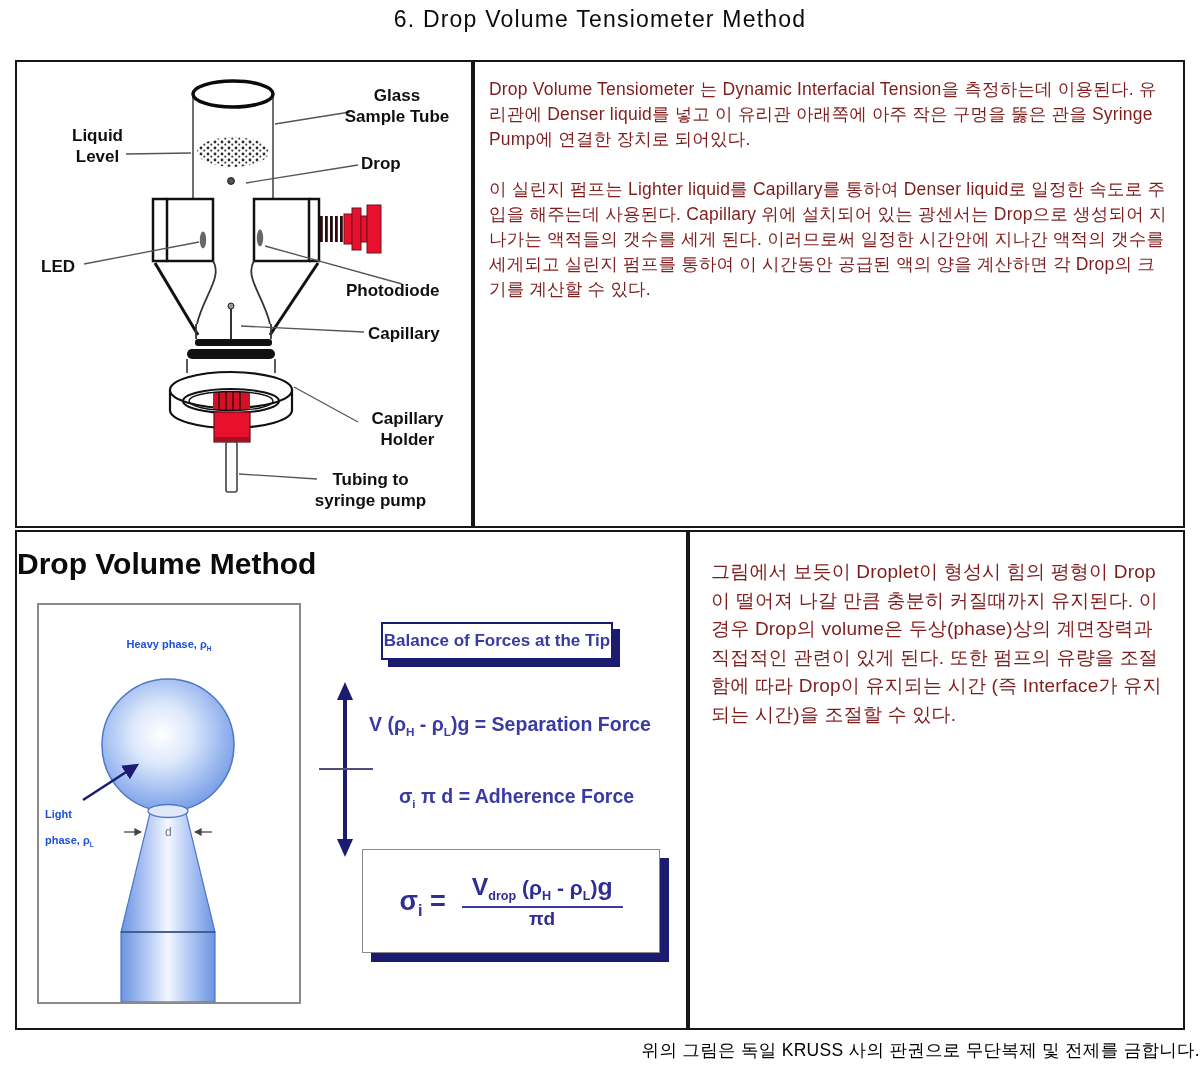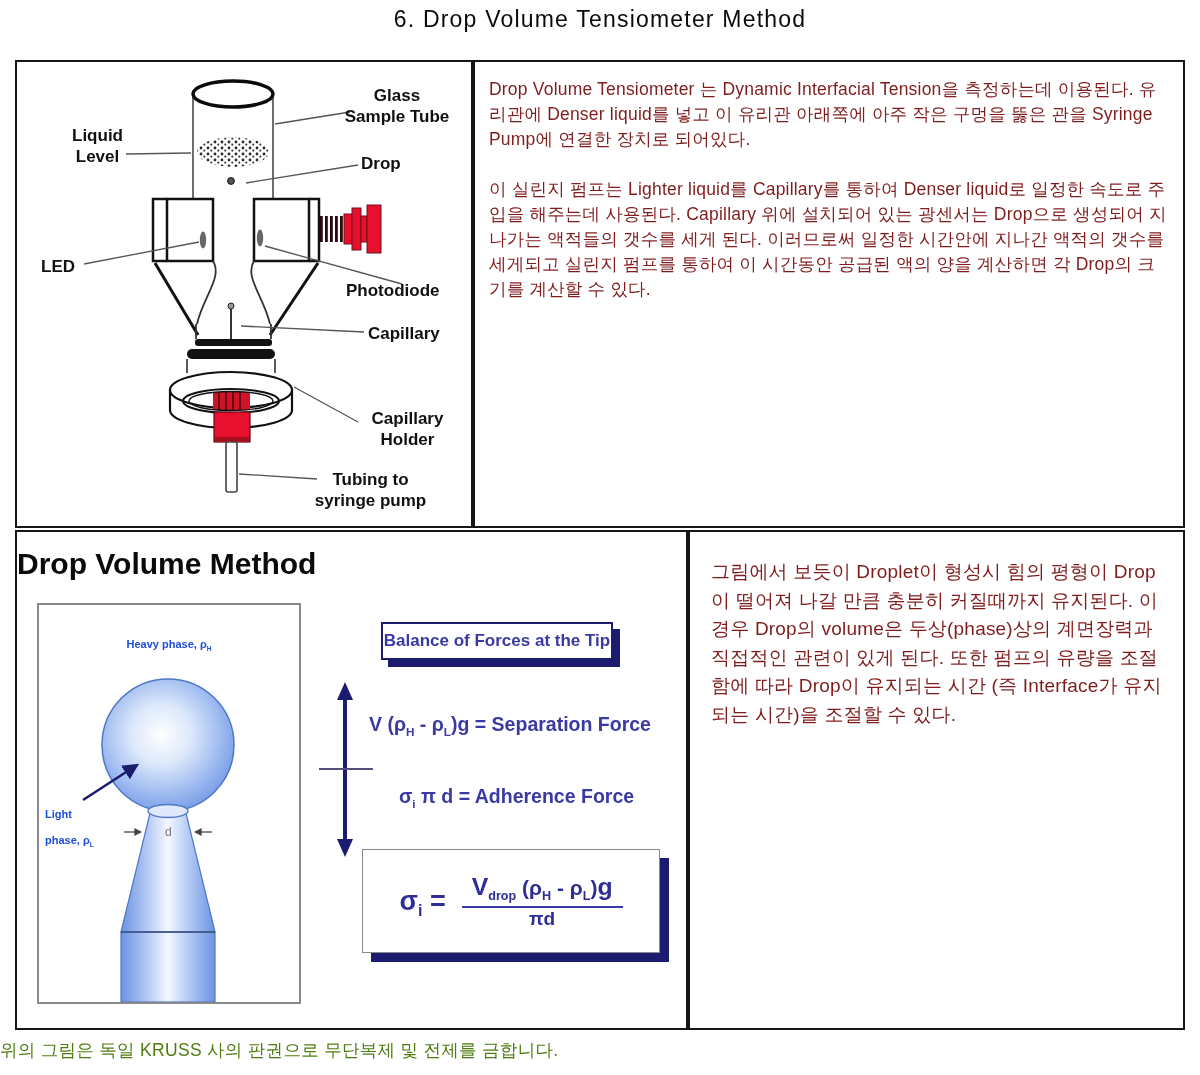--- a/index.html
+++ b/index.html
@@ -35,22 +35,22 @@
   .separation{left:352px;top:181px;}
   .adherence{left:382px;top:253px;}
   .formula-box{position:absolute;left:345px;top:317px;width:298px;height:104px;box-sizing:border-box;
         background:#fff;border:1.5px solid #8a8a8a;box-shadow:9px 9px 0 0 #1b1b70;
         display:flex;align-items:center;justify-content:center;gap:16px;color:#2e2e96;}
   .sigma-lhs{font-size:27px;font-weight:bold;}
   .fraction{display:inline-block;text-align:center;font-size:21px;font-weight:bold;}
   .fraction .num{display:block;border-bottom:2.5px solid #3a3aa5;padding:0 10px 5px;}
   .fraction .den{display:block;font-size:19px;}
   .arrow-overlay{position:absolute;left:295px;top:138px;}
-  .copyright{position:absolute;top:1038px;left:0;width:100%;text-align:left;
-        color:#4d7c0f;font-size:17.5px;letter-spacing:0.3px;}
+  .copyright{position:absolute;top:1038px;left:0;width:100%;text-align:right;
+        color:#000000;font-size:17.5px;letter-spacing:0.3px;}
   sub{font-size:0.6em;line-height:0;}
   .seg-big{font-size:1.18em;}
 </style>
 </head>
 <body>
 
 <div class="page">
 
   <div class="main-title">6. Drop Volume Tensiometer Method</div>
 

